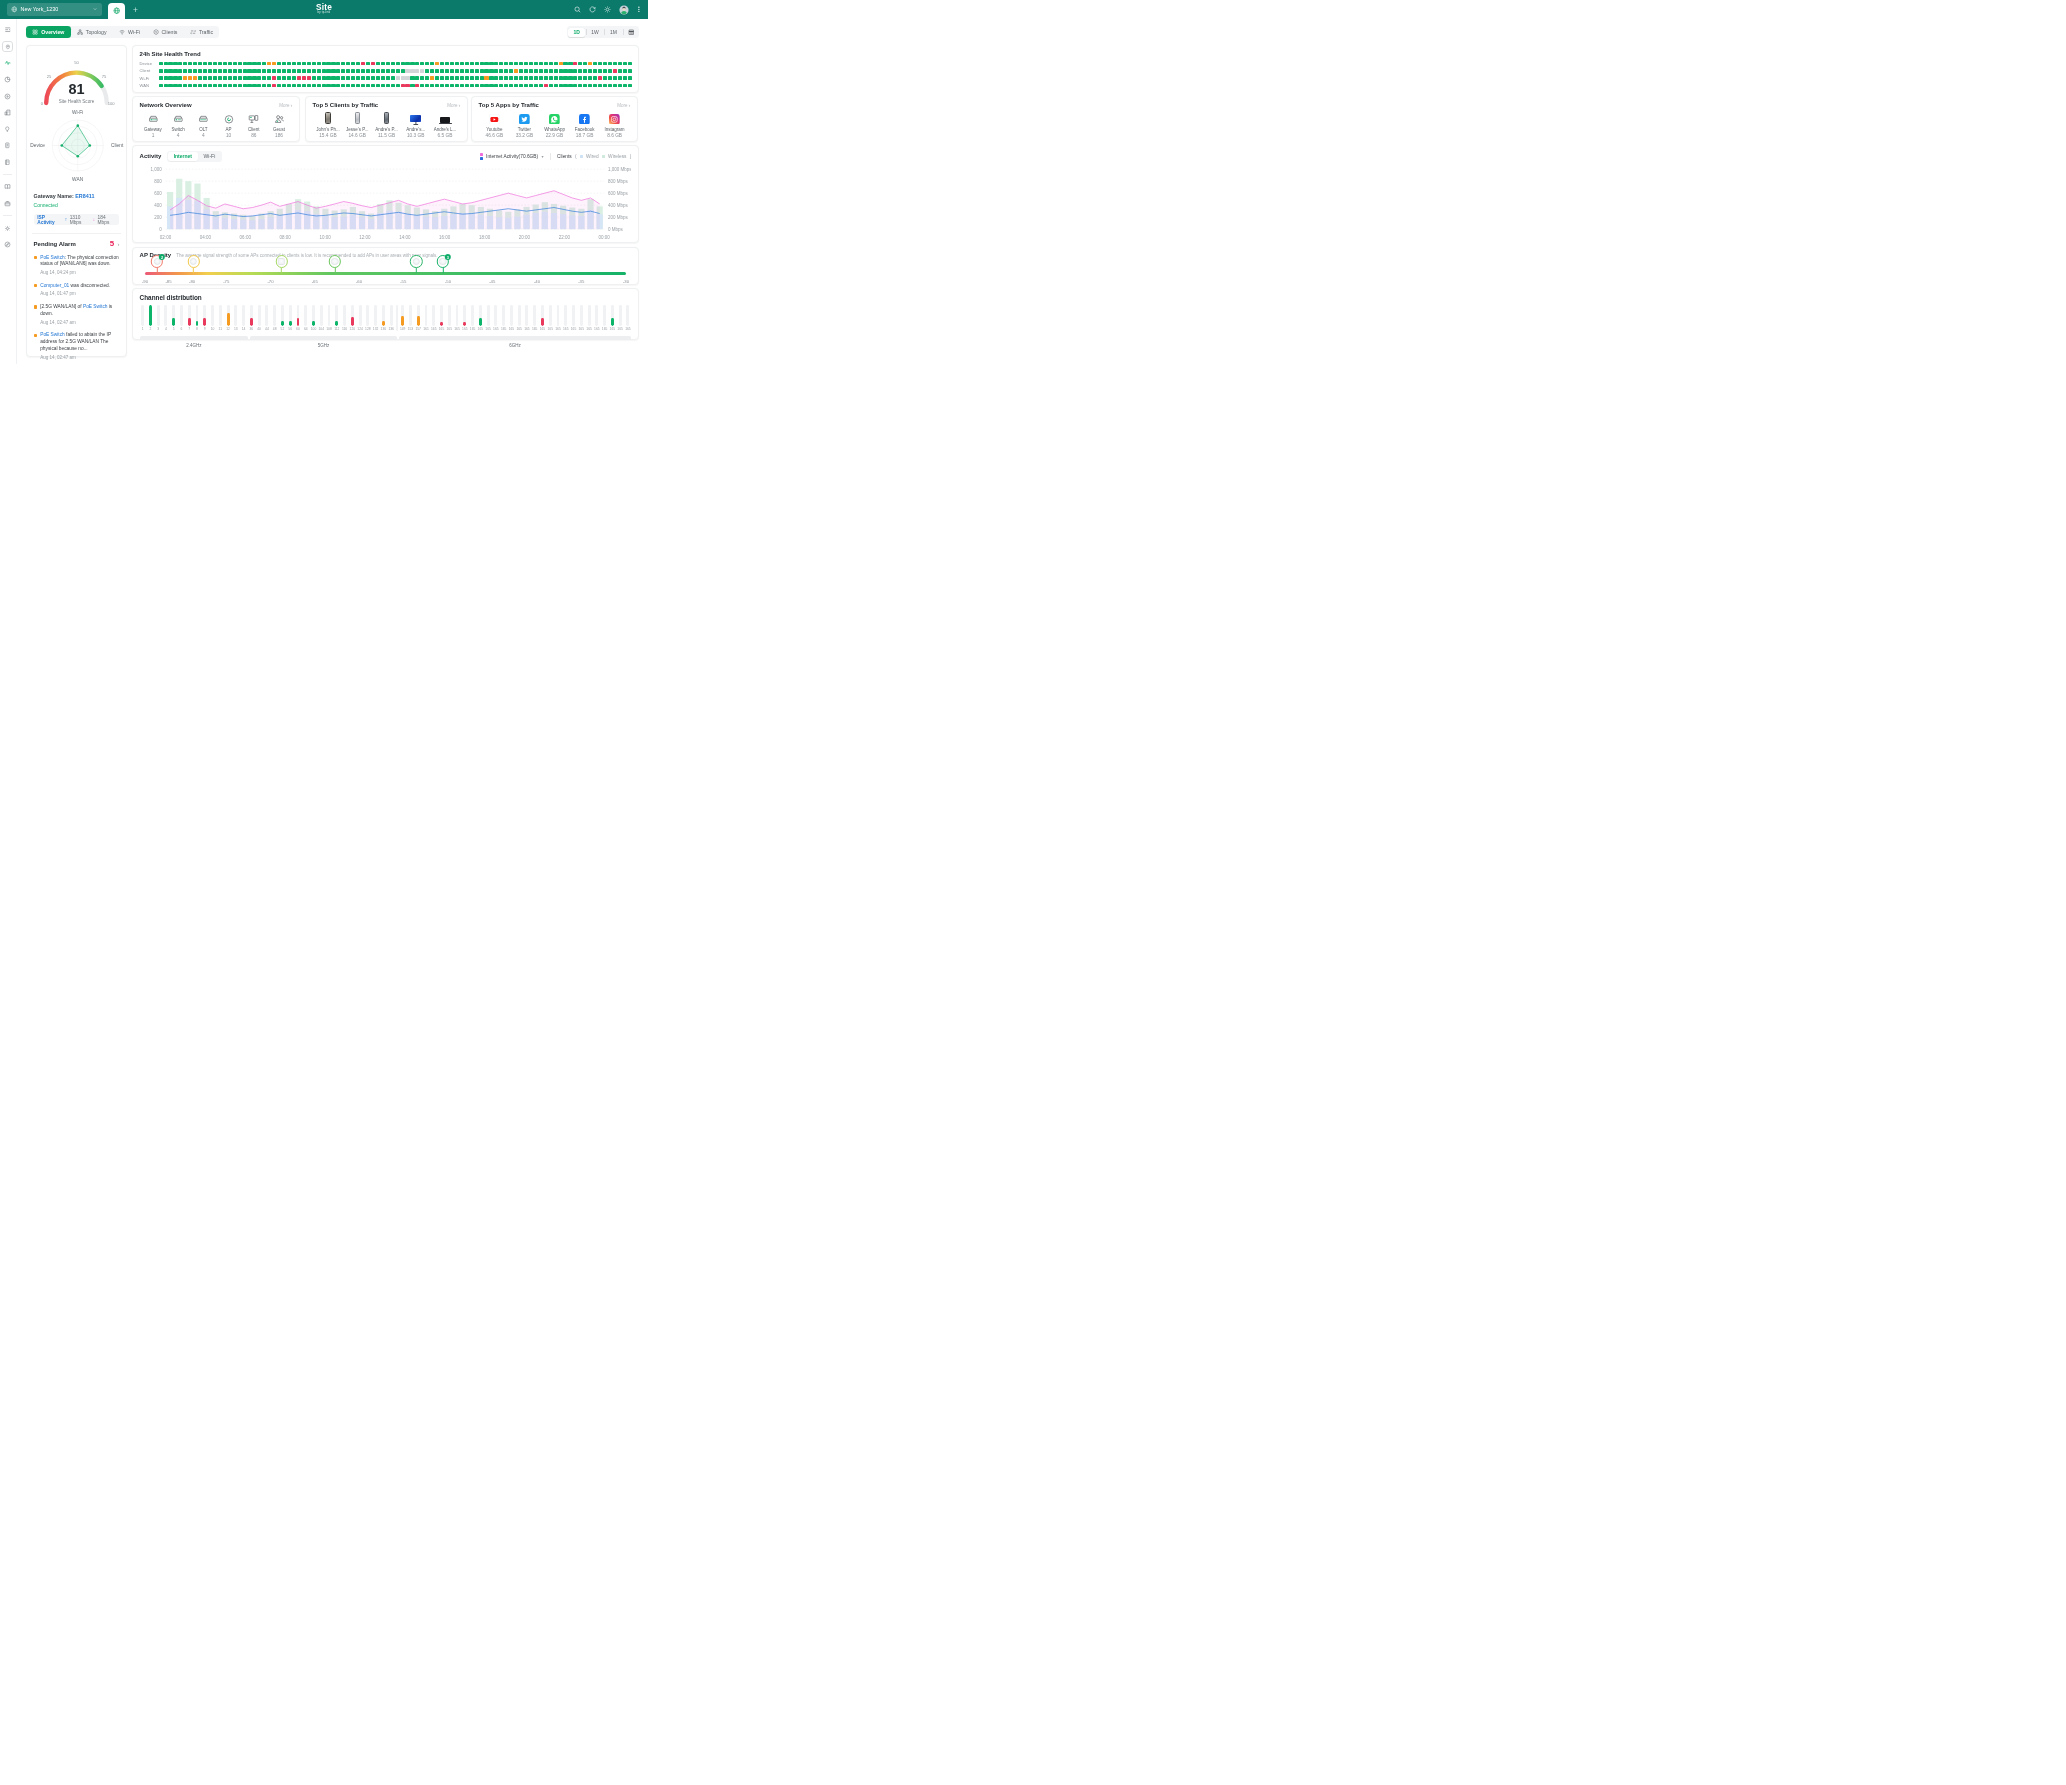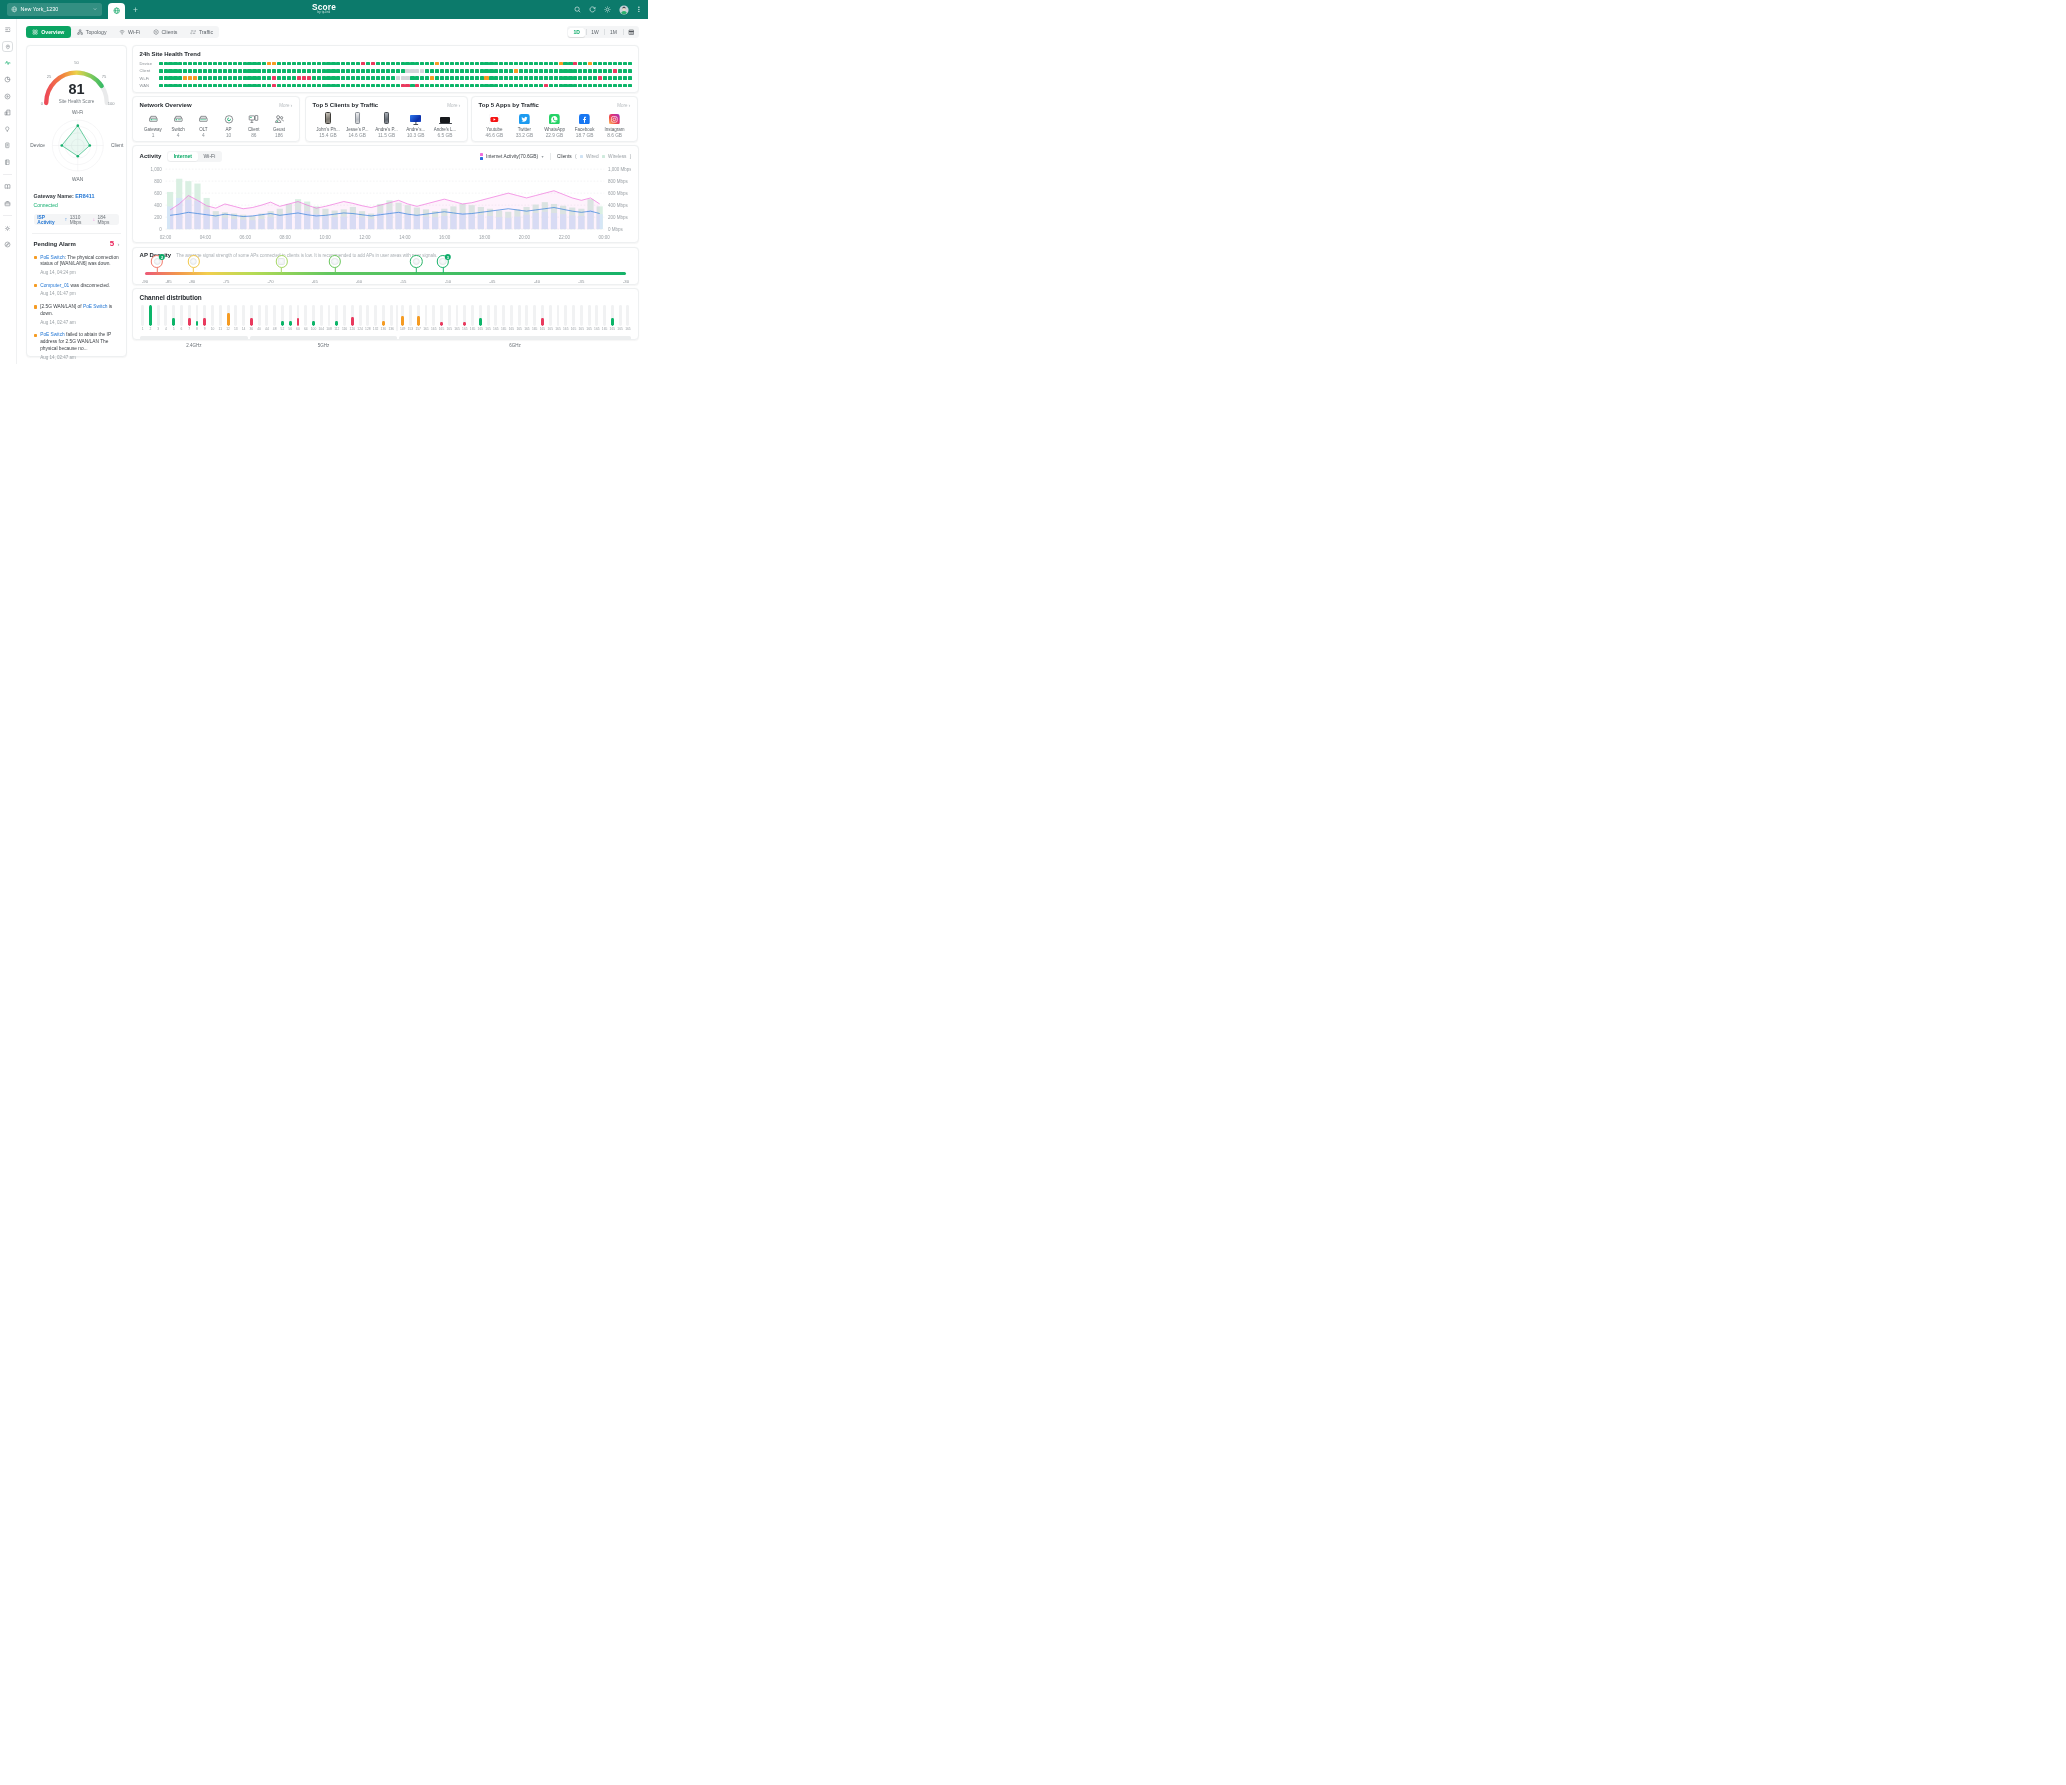--- a/index.html
+++ b/index.html
@@ -156,21 +156,21 @@
     </div>
     <div class="browser-tab">
       <svg width="7.4" height="7.4" viewBox="0 0 16 16" fill="none" stroke="#0ba563" stroke-width="1.4">
         <circle cx="8" cy="8" r="6"></circle>
           <ellipse cx="8" cy="8" rx="2.6" ry="6"></ellipse>
           <path d="M2 8h12"></path>
       </svg>
     </div>
     <div class="newtab">+</div>
     <div class="logo">
-      <span class="main">Score</span>
+      <span class="main">Site</span>
       <span class="sub">by tp-link</span>
     </div>
     <div class="top-icons">
       <span class="tbi">
         <svg width="7" height="7" viewBox="0 0 18 18" fill="none" stroke="#fff" stroke-width="1.5">
             <circle cx="8" cy="8" r="5.5"></circle>
             <path d="M12.2 12.2l3.8 3.8"></path>
           </svg>
         </span>
       <span class="tbi">

